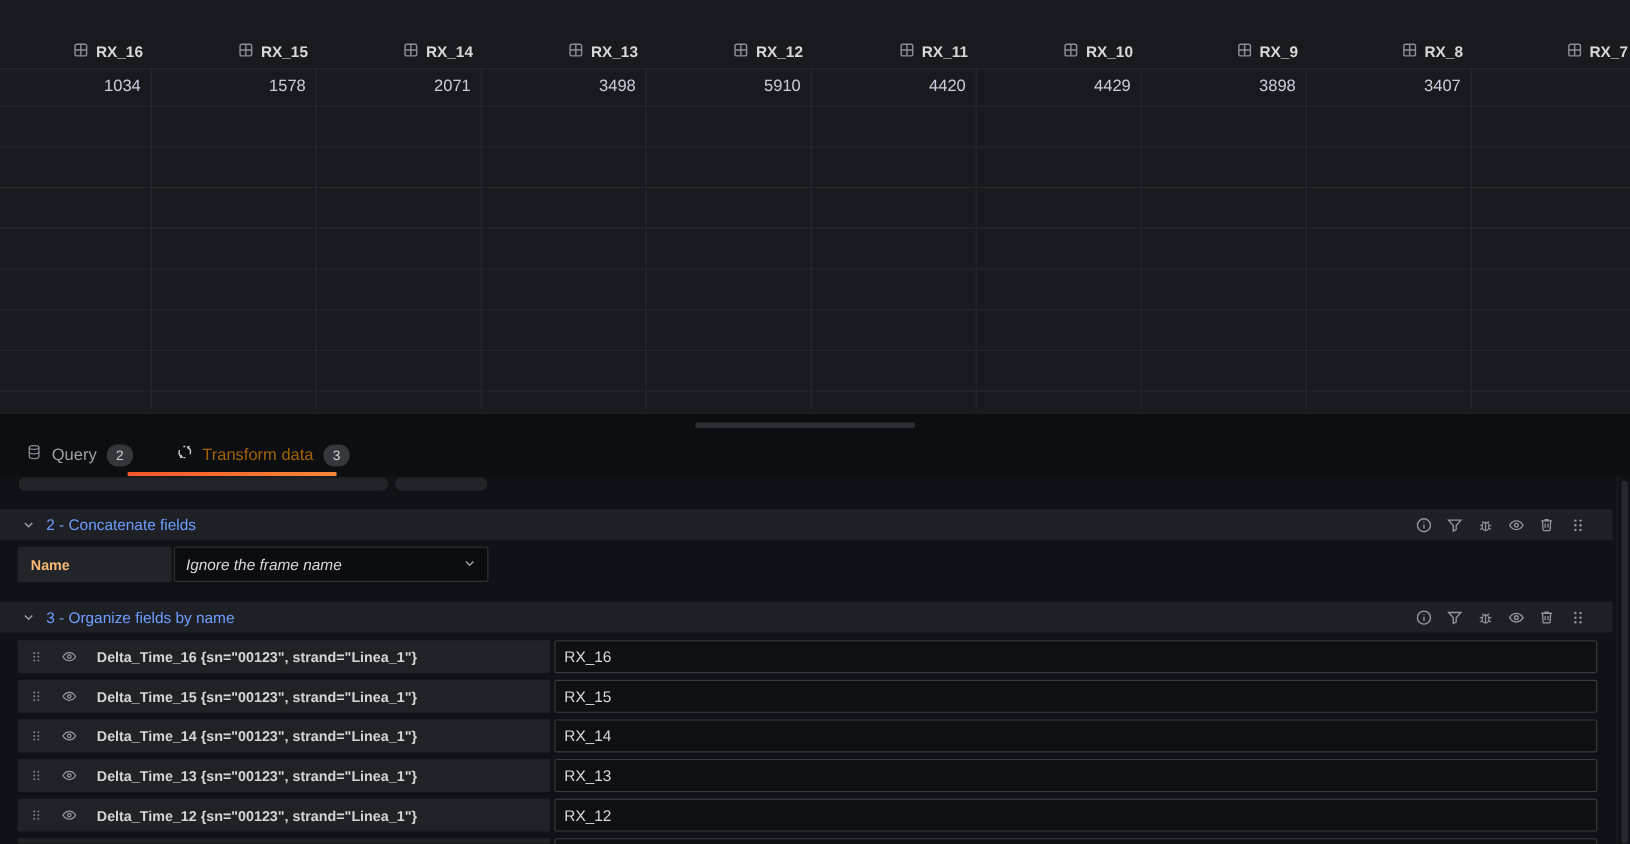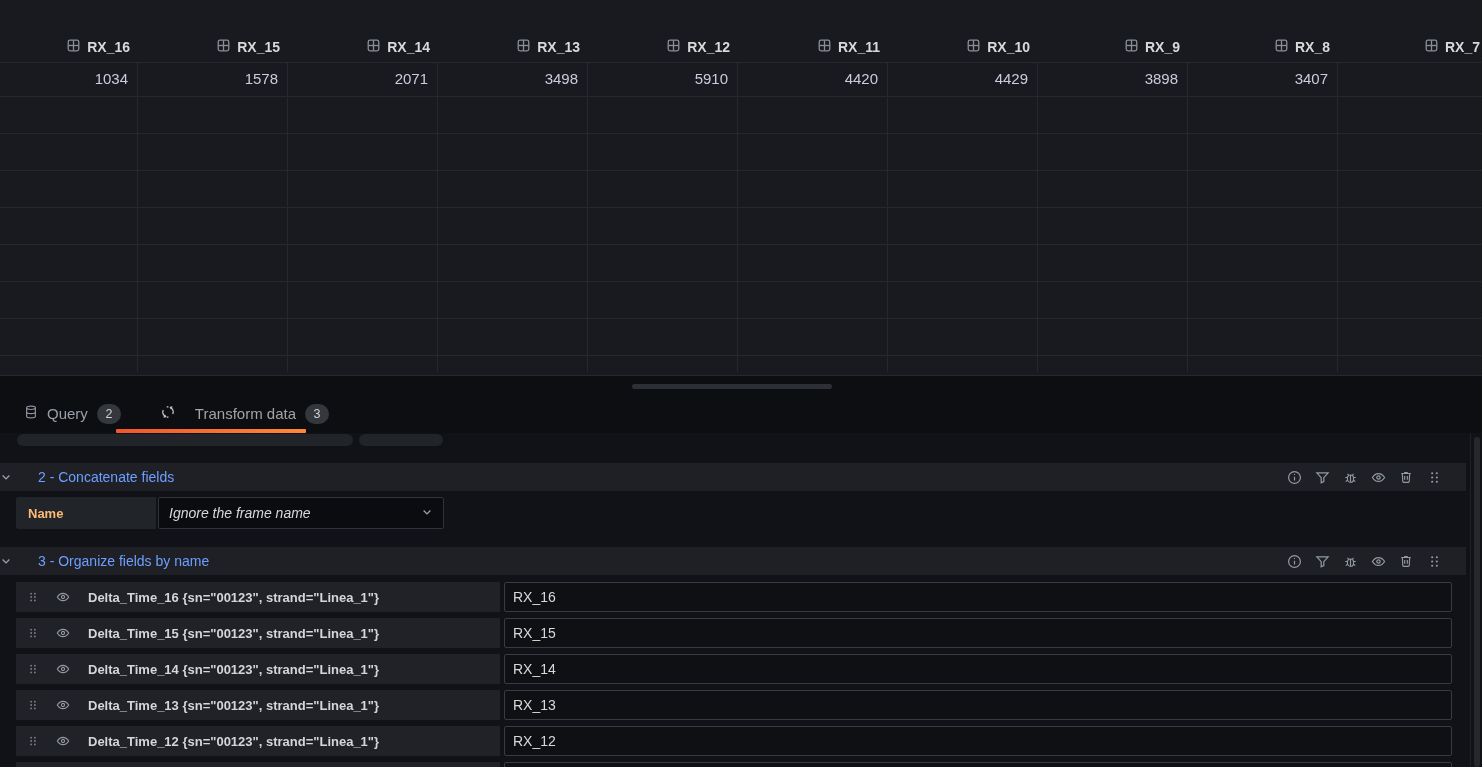--- a/index.html
+++ b/index.html
@@ -19,32 +19,32 @@
 
   
   .gap-strip { position:absolute; left:0; top:375px; width:1482px; height:58px; background:#0d0e12; border-top:1px solid #26282d; }
   .hscroll-thumb { position:absolute; left:632px; top:8px; width:200px; height:5px; border-radius:3px; background:#2c2f35; }
 
   
   .tabbar { position:absolute; left:0; top:394px; width:1482px; height:39px; display:flex; align-items:center; }
   .tab { display:flex; align-items:center; gap:9px; height:39px; padding:0 16px; cursor:pointer; position:relative; }
   .tab-query { margin-left:8px;text-align:center; }
   .tab-label-dim { font-size:15px; color:#9aa0a8; }
-  .tab-label-lit { font-size:15px; color:#a3a3a3; font-weight:400;margin-left:11px; }
+  .tab-label-lit { font-size:15px; color:#a16207; font-weight:400; }
   .badge { min-width:24px; height:20px; padding:0 8px; border-radius:10px; background:#34373c; color:#cfd2d6; font-size:12.5px; display:flex; align-items:center; justify-content:center; }
   .tab-underline { position:absolute; left:116px; top:429px; width:190px; height:4px; border-radius:1px; background:linear-gradient(90deg,#f2562c,#ff8838); }
 
   
   .content { position:absolute; left:0; top:433px; width:1482px; height:334px; background:#111217; }
   .clip-rect { position:absolute; top:1px; height:12px; background:#212429; border-radius:8px; }
   .clip-rect.a { left:17px; width:336px; }
   .clip-rect.b { left:359px; width:84px; }
 
   .sect-hdr { position:absolute; left:0; width:1466px; height:28px; background:#1e2026; display:flex; align-items:center; }
-  .sect-left { display:flex; align-items:center; gap:26px; padding-left:0; cursor:pointer; }
+  .sect-left { display:flex; align-items:center; gap:10px; padding-left:20px; cursor:pointer; }
   .sect-title { font-size:14px; font-weight:500; color:#6e9fff; }
   .sect-icons { margin-left:auto; display:flex; align-items:center; gap:12px; padding-right:24px; }
   .icon-btn { width:16px; height:16px; display:flex; align-items:center; justify-content:center; cursor:pointer; }
 
   .name-row { position:absolute; left:16px; top:64px; display:flex; }
   .inline-label { width:140px; height:32px; background:#212429; display:flex; align-items:center; padding-left:12px; font-size:13px; font-weight:700; color:#fdba74; border-radius:2px 0 0 2px; }
   .frame-select { width:286px; height:32px; margin-left:2px; background:#0b0c0f; border:1px solid #2f3238; border-radius:2px; display:flex; align-items:center; padding:0 10px; font-size:14px; color:#d8d9da; cursor:pointer;font-style:italic; }
   .frame-select .chev { margin-left:auto; }
 
   .org-row { position:absolute; left:16px; height:30px; display:flex; }

